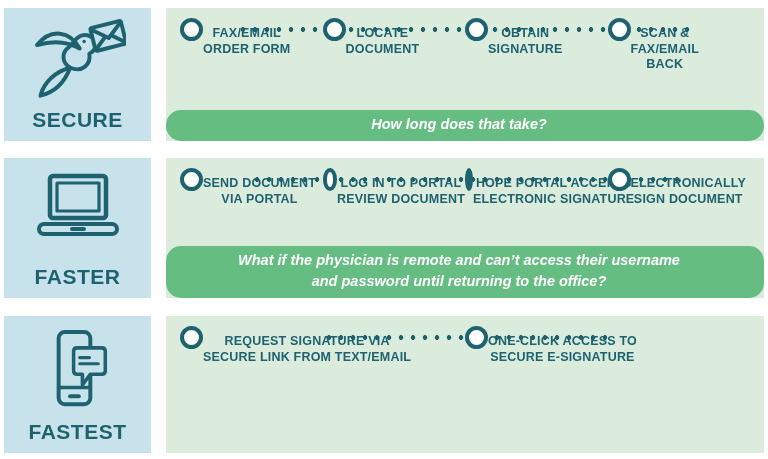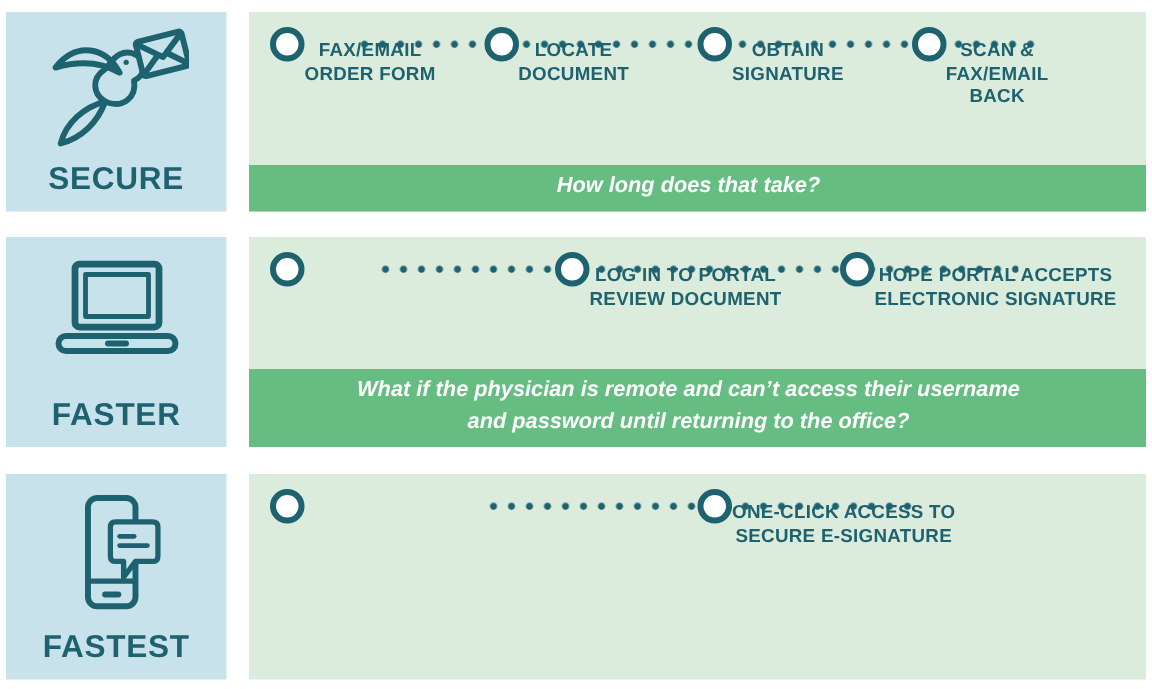--- a/index.html
+++ b/index.html
@@ -49,21 +49,21 @@
     border-radius:50%;background:var(--node-fill);
   }
   .step-label{
     margin-top:8px;color:var(--teal);font-weight:bold;
     font-size:12.5px;line-height:1.24;text-align:center;
     white-space:pre;letter-spacing:.2px;
   }
   .banner{
     background:var(--banner-green);color:#fff;
     display:flex;align-items:center;justify-content:center;
-    padding:4px 22px 6px 10px;min-height:20px;
+    padding:4px 22px 6px 10px;min-height:20px;border-radius:15px;
   }
   .banner span{
     font-weight:bold;font-style:italic;font-size:14.5px;
     line-height:1.45;text-align:center;white-space:pre-line;
   }
 </style>
 </head>
 <body>
 
 <div class="stage">
@@ -133,30 +133,37 @@
       </div>
       <div class="speed-label">FASTER</div>
     </div>
     <div class="panel">
       <div class="steps-wrap">
         <div class="track">
           <div class="dotline" style="right: 12.5%; left: 12.5%;"></div>
           <div class="steps">
               <div class="step">
                 <div class="node"></div>
+                <div class="step-label">SEND DOCUMENT
+VIA PORTAL</div>
               </div>
               <div class="step">
                 <div class="node"></div>
                 <div class="step-label">LOG IN TO PORTAL
 REVIEW DOCUMENT</div>
               </div>
               <div class="step">
                 <div class="node"></div>
                 <div class="step-label">HOPE PORTAL ACCEPTS
 ELECTRONIC SIGNATURE</div>
+              </div>
+              <div class="step">
+                <div class="node"></div>
+                <div class="step-label">ELECTRONICALLY
+SIGN DOCUMENT</div>
               </div>
             </div>
         </div>
       </div>
       <div class="banner">
         <span>What if the physician is remote and can’t access their username
 and password until returning to the office?</span>
       </div>
     </div>
   </section>
@@ -175,20 +182,22 @@
       </div>
       <div class="speed-label">FASTEST</div>
     </div>
     <div class="panel">
       <div class="steps-wrap">
         <div class="track">
           <div class="dotline" style="right: 25%; left: 25%;"></div>
           <div class="steps">
               <div class="step">
                 <div class="node"></div>
+                <div class="step-label">REQUEST SIGNATURE VIA
+SECURE LINK FROM TEXT/EMAIL</div>
               </div>
               <div class="step">
                 <div class="node"></div>
                 <div class="step-label">ONE-CLICK ACCESS TO
 SECURE E-SIGNATURE</div>
               </div>
             </div>
         </div>
       </div>
     </div>

